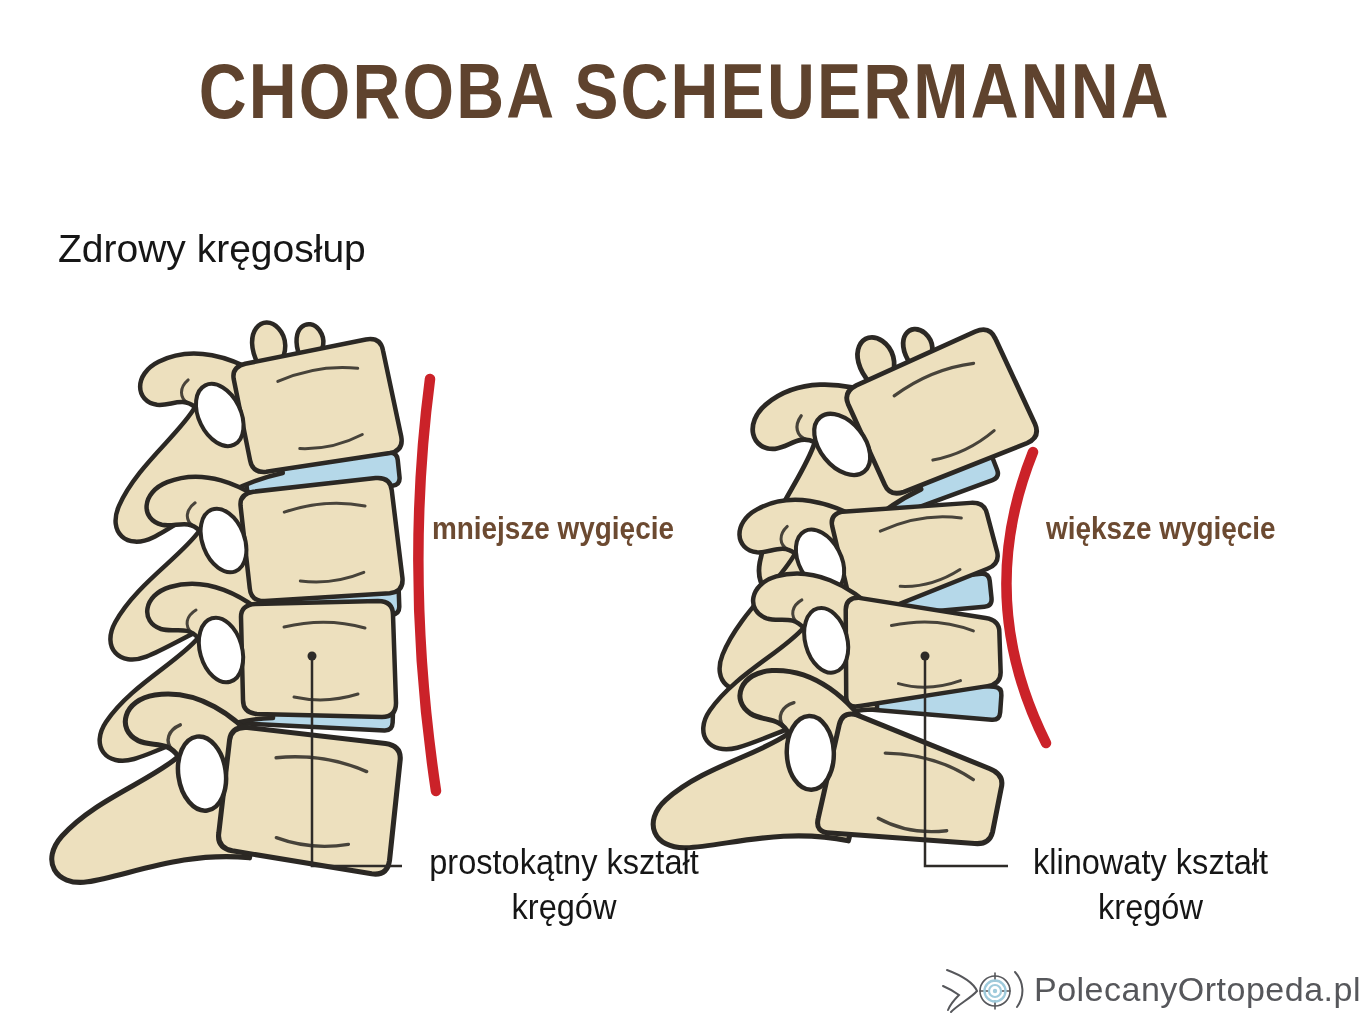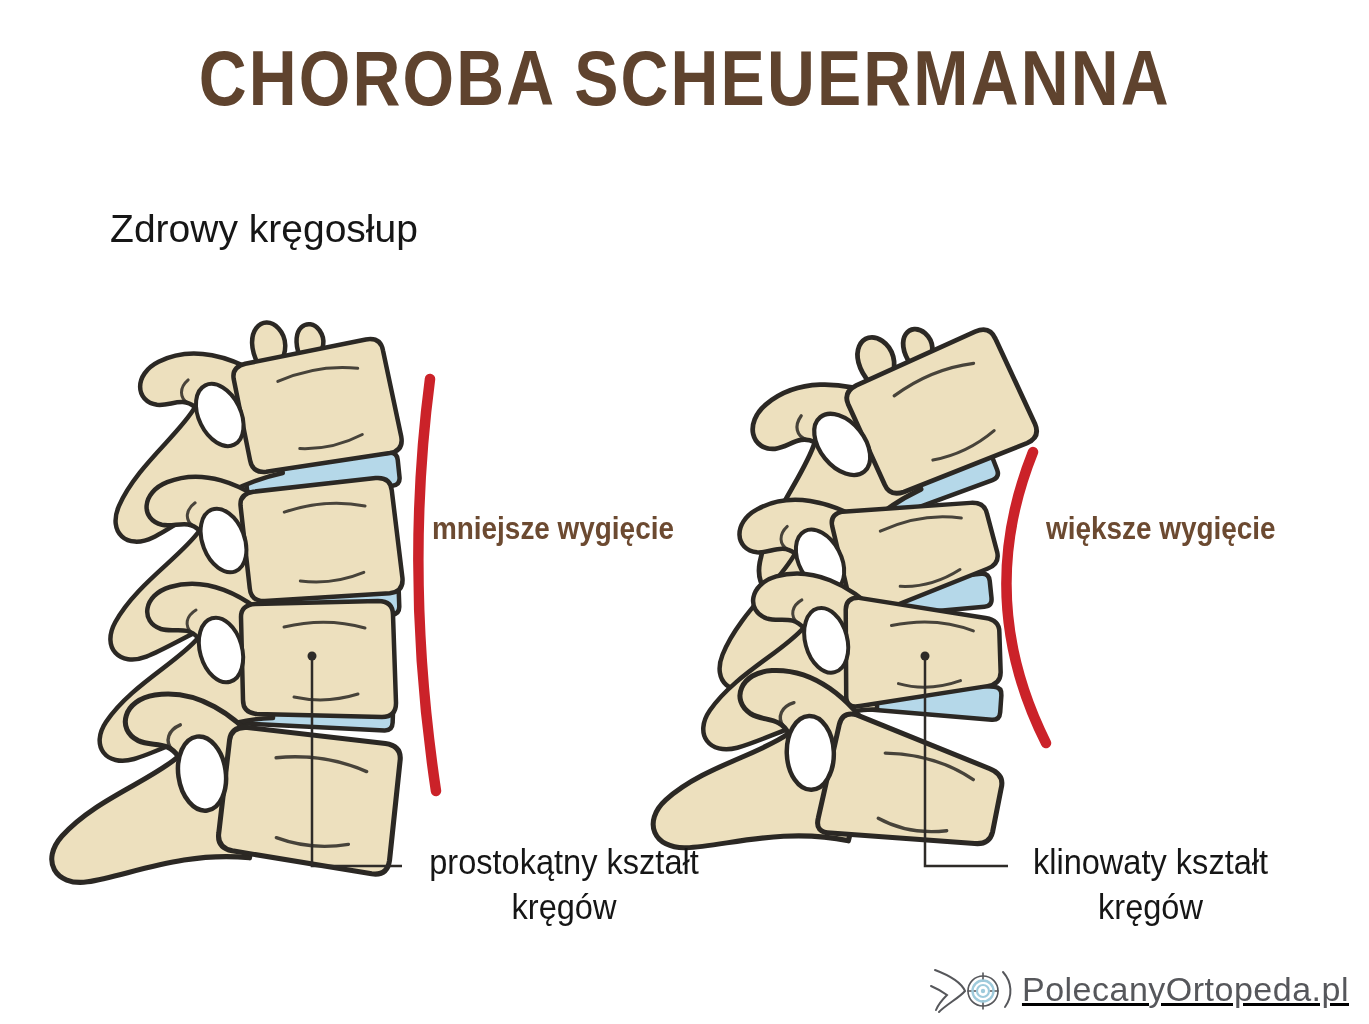--- a/index.html
+++ b/index.html
@@ -2,47 +2,47 @@
 <html style="--background: #FFFFFF; --title_brown: #5F432E; --label_brown: #6C4A31; --text_black: #161616; --bone_fill: #EDE0BE; --bone_outline: #2B2824; --disc_fill: #B5D8E9; --curve_red: #CB2229; --leader_dark: #2E2B28; --logo_gray: #56575B; --logo_blue: #9FCBDC;"><head>
 <meta charset="utf-8">
 <style>
   * { margin:0; padding:0; box-sizing:border-box; }
   html,body { background:#fff; }
   .canvas {
     position:relative; width:1369px; height:1024px;
     background:var(--background,#fff); overflow:hidden;
     font-family:"Liberation Sans", sans-serif;
   }
-  .title-wrap { position:absolute; left:0; top:39px; width:1369px; text-align:center; }
+  .title-wrap { position:absolute; left:0; top:52px; width:1369px; text-align:center; }
   .title {
     display:inline-block; font-size:78px; font-weight:bold; line-height:1;
     letter-spacing:2.5px; color:var(--title_brown,#5F432E);
     transform:scaleX(.85); transform-origin:center; white-space:nowrap;
   }
   .heading {
     position:absolute; font-size:39px; line-height:49px; color:var(--text_black,#161616);
-    text-align:center;
+    margin-top:20px;
   }
   .heading-left  { left:58px;  top:204px; width:412px; }
   .heading-right { left:698px; top:204px; width:448px; }
   .curve-label {
     position:absolute; font-size:31px; font-weight:bold; line-height:1.15;
     color:var(--label_brown,#6C4A31); white-space:nowrap;
     transform:scaleX(.9); transform-origin:left center;
   }
   .curve-label-left  { left:432px;  top:511px; }
   .curve-label-right { left:1046px; top:511px; }
   .annotation {
     position:absolute; font-size:35px; line-height:45px; color:var(--text_black,#161616);
     text-align:center; transform:scaleX(.93); transform-origin:center top;
   }
   .annotation-left  { left:403px; top:839px; width:322px; }
   .annotation-right { left:988px; top:839px; width:325px; }
   .artwork { position:absolute; left:0; top:0; width:1369px; height:1024px; }
-  .logo { position:absolute; right:20px; bottom:6px; display:flex; align-items:center; gap:1px;text-decoration:underline; }
+  .logo { position:absolute; right:8px; bottom:6px; display:flex; align-items:center; gap:1px; }
   .logo-text {
     font-size:34px; font-weight:300; letter-spacing:.5px;
     color:var(--logo_gray,#56575B); white-space:nowrap;
   }
   .leader { fill:none; stroke:var(--leader_dark,#2E2B28); stroke-width:2.5; }
   .leader-dot { fill:var(--leader_dark,#2E2B28); }
   .redcurve { fill:none; stroke:var(--curve_red,#CB2229); stroke-width:10.5; stroke-linecap:round; }
 </style>
 </head>
 <body>

